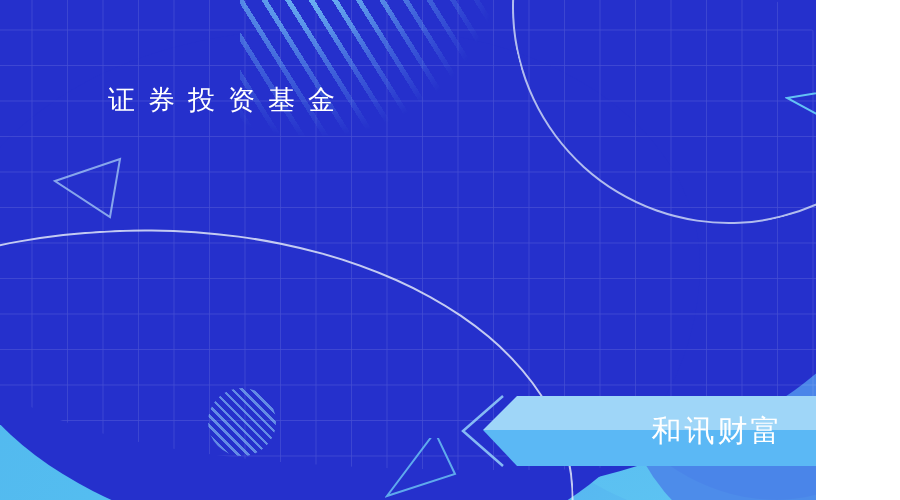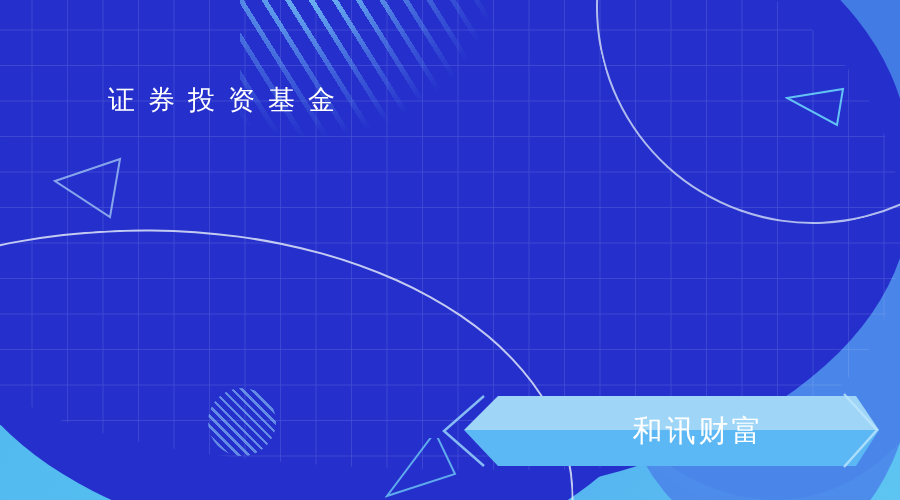--- a/index.html
+++ b/index.html
@@ -1,20 +1,20 @@
 <!DOCTYPE html>
 <html><head>
 <meta charset="utf-8">
 <style>
   html,body{margin:0;padding:0;background:#fff;}
   body{font-family:"Liberation Sans","DejaVu Sans",sans-serif;}
 
   #poster{
     position:relative;
-    width:900px;height:500px;
+    width:816px;height:500px;
     overflow:hidden;
     background:#000000;
   }
 
   
   .layer{position:absolute;inset:0;}
 
   
   .bg-base{
     background:linear-gradient(135deg,#4f9bf2 0%,#4a8ced 35%,#55b2f0 70%,#5cc4f2 100%);
@@ -144,21 +144,21 @@
     line-height:1;
     font-weight:bold;
     color:#ffffff;
     letter-spacing:1px;
     white-space:nowrap;
     font-family:"DejaVu Sans","Liberation Sans",sans-serif;
     -webkit-text-stroke:2.5px #ffffff;
   }
 
   
-  .ribbon{position:absolute;left:436px;top:392px;width:445px;height:78px;text-align:center;}
+  .ribbon{position:absolute;left:455px;top:392px;width:445px;height:78px;text-align:center;}
   .ribbon-label{
     position:absolute;
     left:0;top:0;width:445px;height:78px;
     display:flex;align-items:center;justify-content:center;
     padding-left:80px;
     box-sizing:border-box;
     font-size:30px;
     color:#ffffff;
     letter-spacing:3px;
     font-family:"DejaVu Sans","Liberation Sans",sans-serif;

